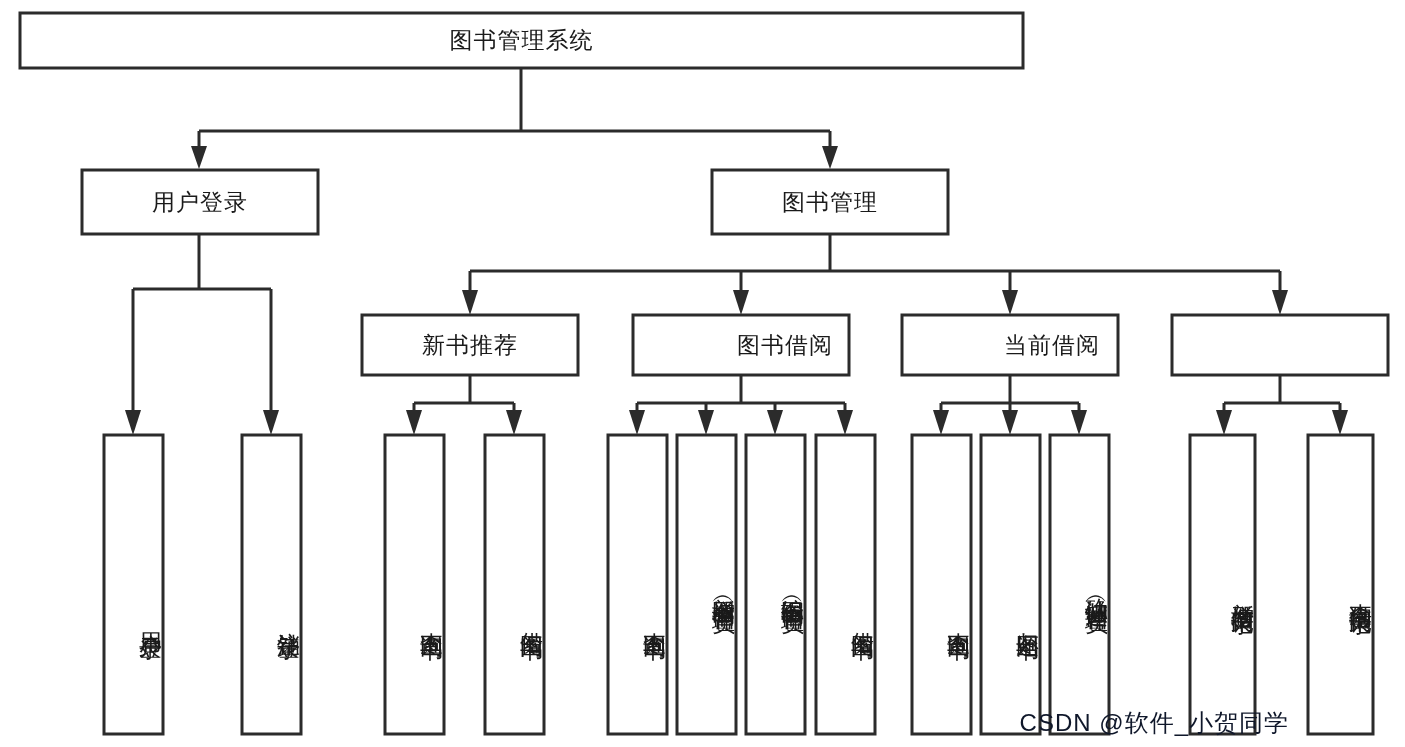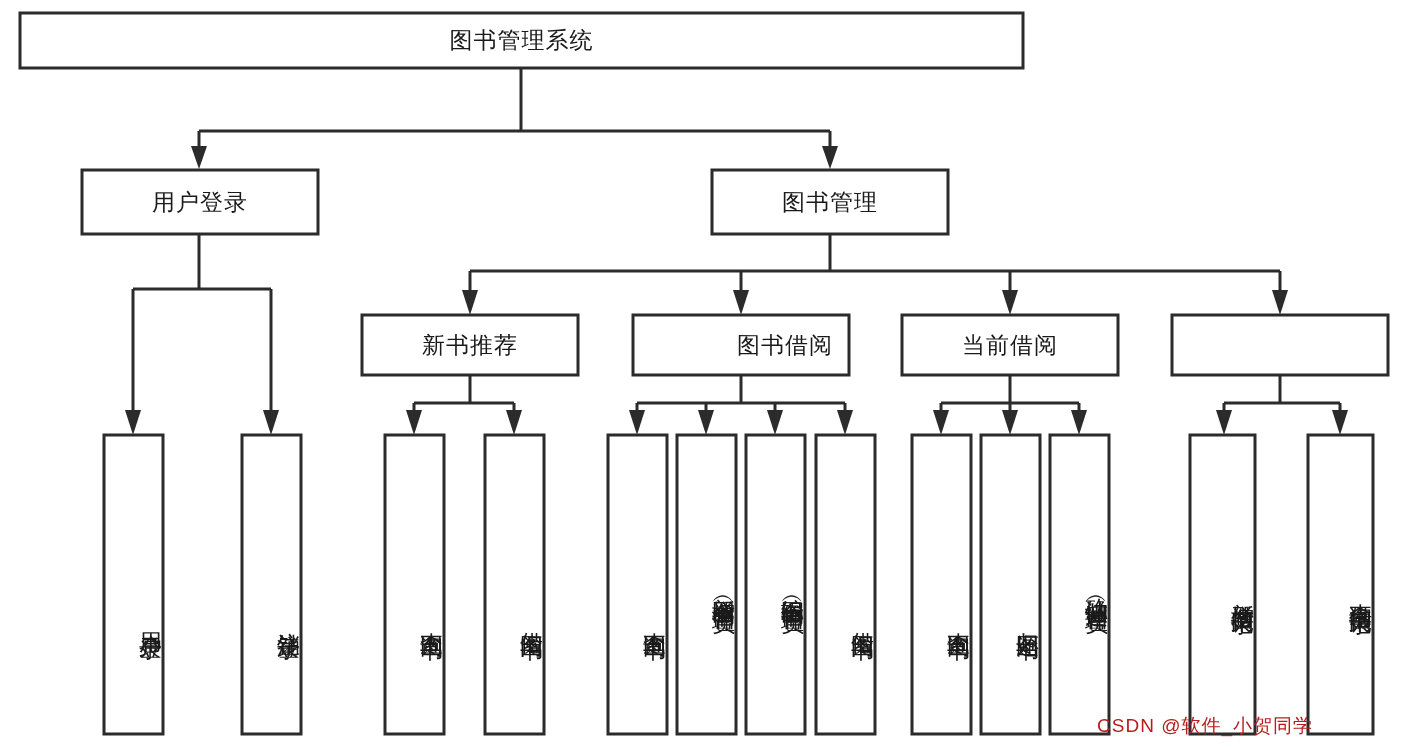--- a/index.html
+++ b/index.html
@@ -60,24 +60,24 @@
     align-items: center;
     justify-content: center;
     font-size: 23px;
     color: #1a1a1a;
     letter-spacing: 1px;
     white-space: nowrap;
     pointer-events: none;
   }
   .watermark {
     position: absolute;
-    right: 0;
+    right: 24px;
     bottom: 8px;
-    color: #b91c1c;
-    font-size: 19px;
+    color: #0f172a;
+    font-size: 24px;
     letter-spacing: 1px;
     pointer-events: none;
   }
 </style>
 </head>
 <body>
 
 <div id="diagram-root">
 
   <svg class="diagram-canvas" viewBox="0 0 1405 747">
@@ -185,21 +185,21 @@
 
   </svg>
 
   <div class="hlabel-wrap" style="left:20px; top:13px; width:1003px; height:55px;">图书管理系统</div>
 
   <div class="hlabel-wrap" style="left:82px; top:170px; width:236px; height:64px;">用户登录</div>
   <div class="hlabel-wrap" style="left:362px; top:315px; width:216px; height:60px;">新书推荐</div>
 
   <div class="hlabel-wrap" style="left:712px; top:170px; width:236px; height:64px;">图书管理</div>
   <div class="hlabel-wrap" style="left:633px; top:315px; width:216px; height:60px;padding-left:44px;">图书借阅</div>
-  <div class="hlabel-wrap" style="left:902px; top:315px; width:216px; height:60px;border-radius:17px;">当前借阅</div>
+  <div class="hlabel-wrap" style="left:944px; top:315px; width:216px; height:60px;border-radius:17px;">当前借阅</div>
 
   <div class="vlabel-wrap" style="left:104px; top:510px; width:59px; height:215px;">用户登录</div>
   <div class="vlabel-wrap" style="left:242px; top:510px; width:59px; height:215px;">注销登录</div>
 
   <div class="vlabel-wrap" style="left:385px; top:510px; width:59px; height:215px;">查询图书</div>
   <div class="vlabel-wrap" style="left:485px; top:510px; width:59px; height:215px;">借阅图书</div>
 
   <div class="vlabel-wrap" style="left:608px; top:510px; width:59px; height:215px;">查询图书</div>
   <div class="vlabel-wrap" style="left:677px; top:447px; width:59px; height:283px;">新增图书（管理员）</div>
   <div class="vlabel-wrap" style="left:746px; top:447px; width:59px; height:283px;">编辑图书（管理员）</div>

